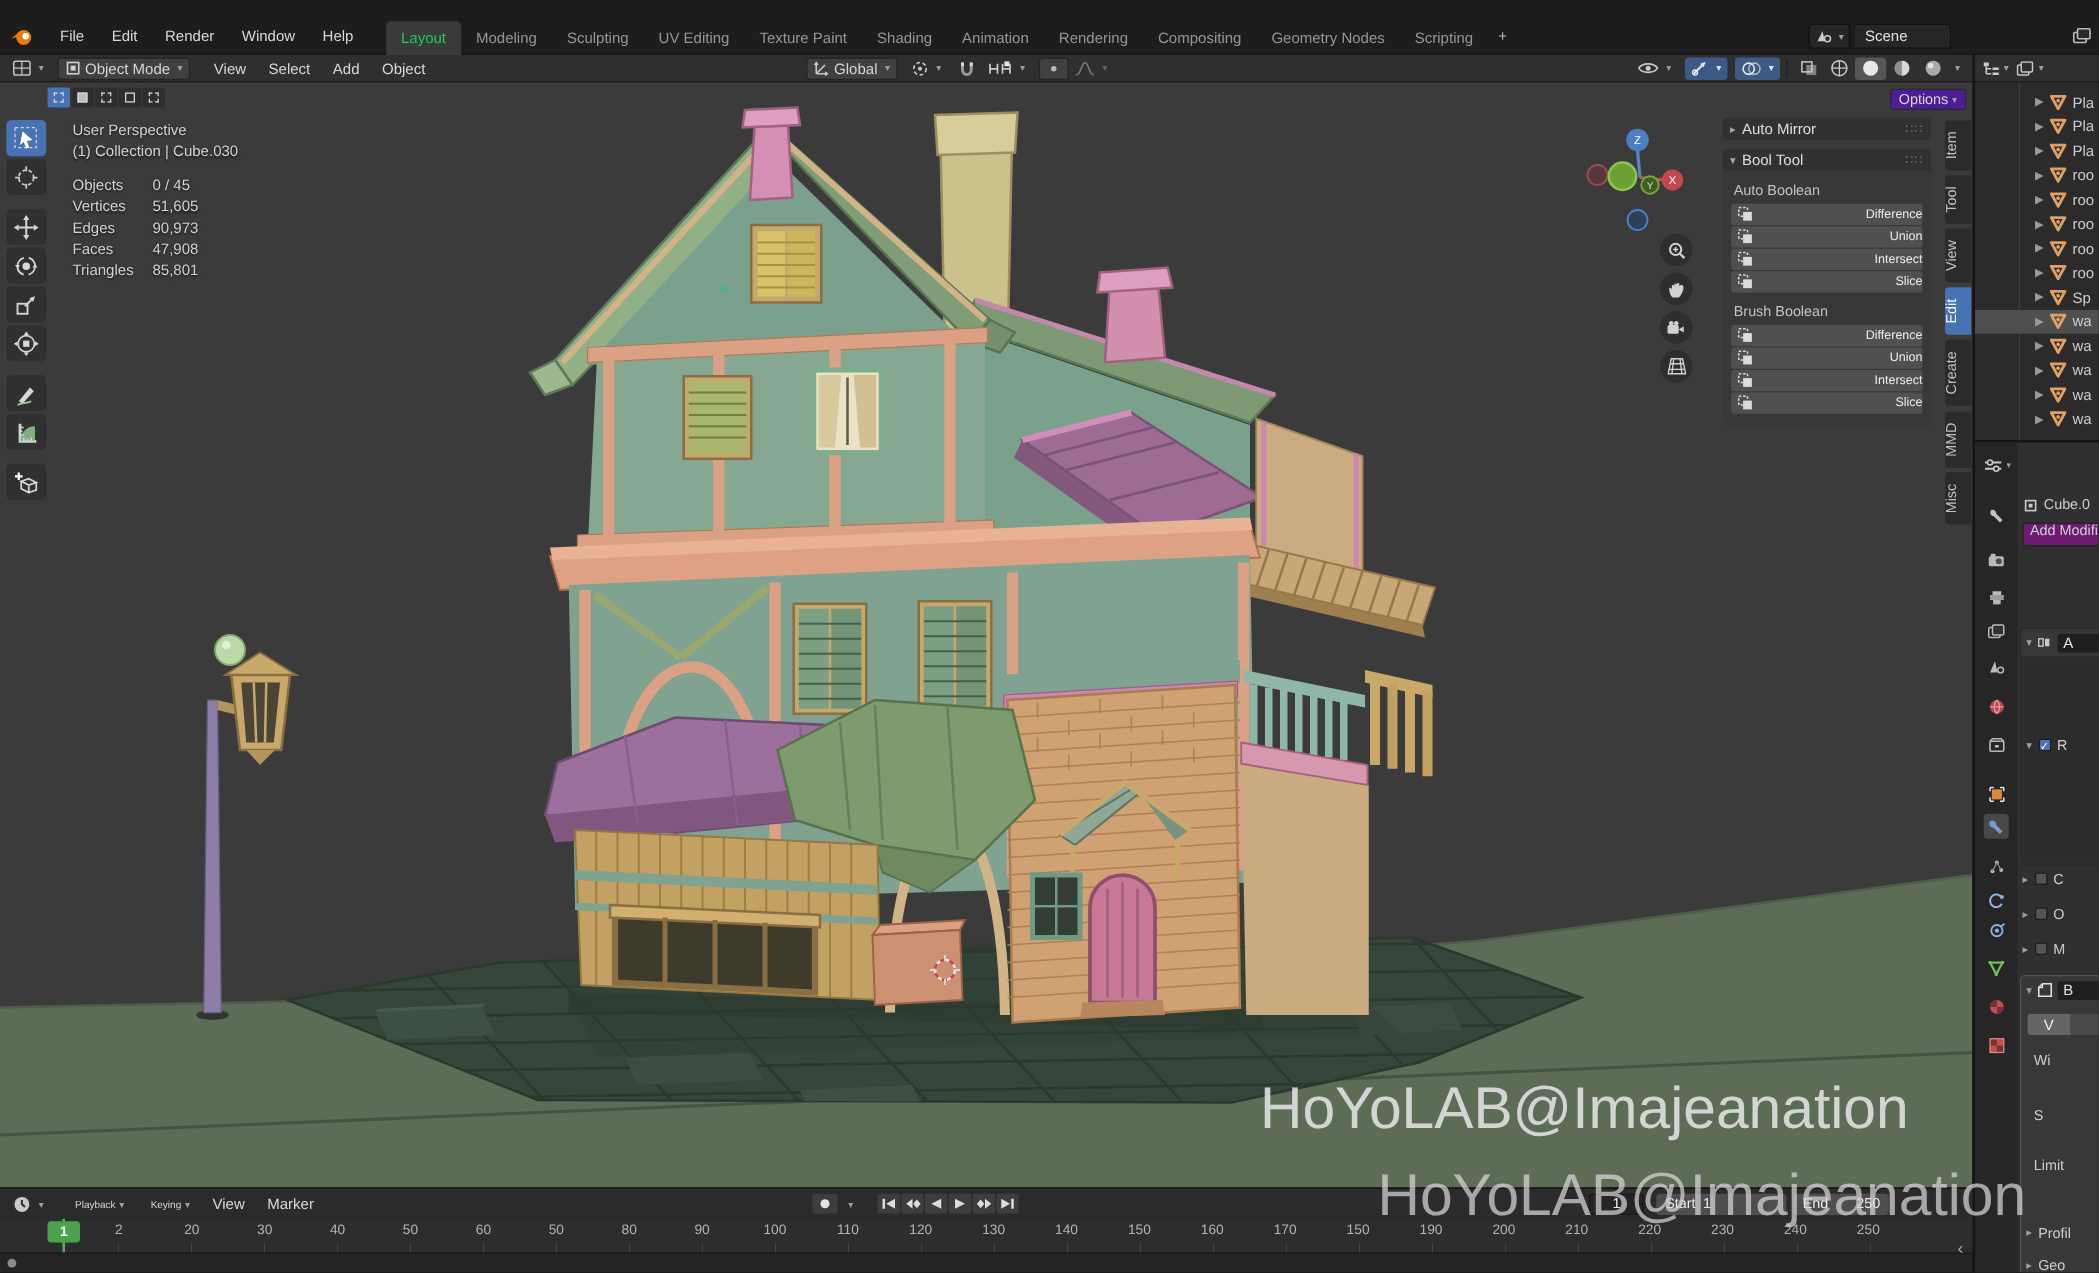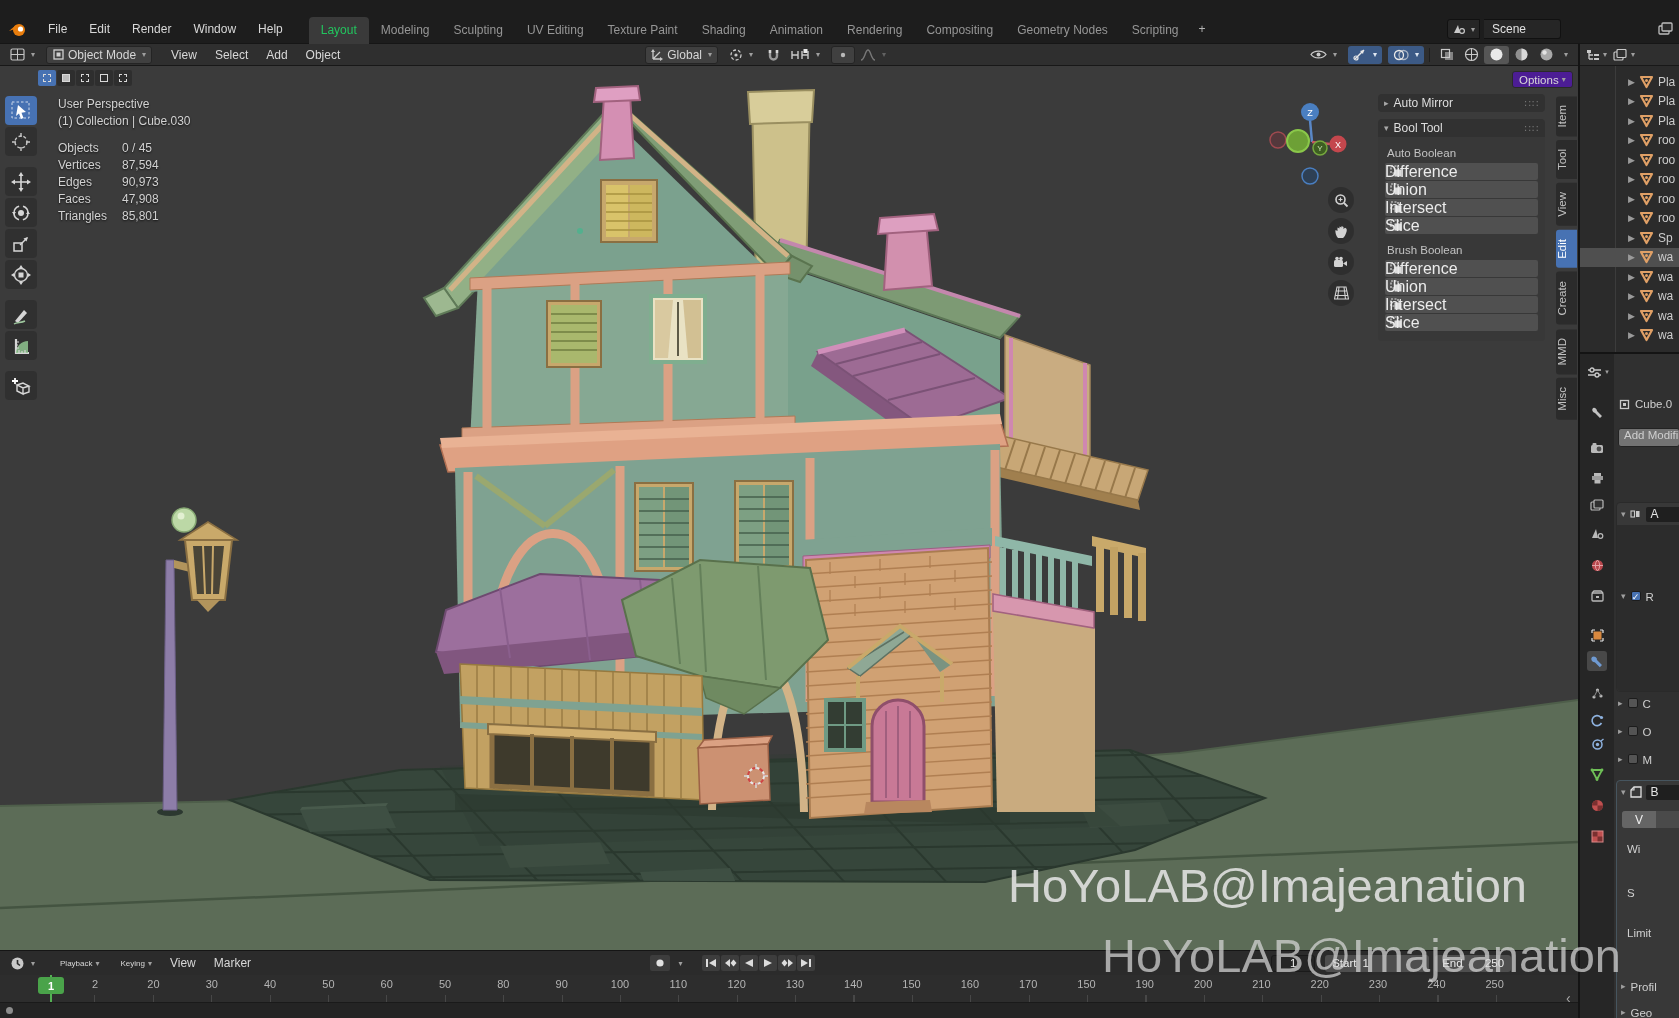--- a/index.html
+++ b/index.html
@@ -55,21 +55,21 @@
 .navbtn{width:26px;height:26px;border-radius:50%;background:#2a2a2ab8;display:flex;align-items:center;justify-content:center}
 .options{left:1512px;top:5px;height:17px;background:#4c1d95;border:1px solid #2a2a2a;border-radius:3px;display:flex;align-items:center;padding:0 6px;font-size:11.5px;color:#d9d9d9}
 
 
 .npanel{left:1378px;top:28px;width:167px}
 .nhead{height:18px;background:#303030e8;border-radius:4px;display:flex;align-items:center;gap:5px;padding:0 6px;margin-bottom:7px;color:#dedede}
 .grip{margin-left:auto;color:#787878;font-size:10px;letter-spacing:1px}
 .nbody{background:#383838f0;border-radius:0 0 4px 4px;padding:7px 7px 9px;margin-top:-7px}
 .nsect{color:#c3c3c3;font-size:11.5px;margin:3px 0 4px 2px}
 .boolbtn{height:17px;background:#505050;border-radius:2px;margin-bottom:1px;display:flex;align-items:center;padding:0 5px;position:relative}
-.boolbtn .lbl{position:absolute;left:0;right:0;text-align:left;font-size:16px;color:#ececec}
+.boolbtn .lbl{position:absolute;left:0;right:0;text-align:right;font-size:10px;color:#ececec}
 .stabs{left:1556px;top:30px;width:22px;display:flex;flex-direction:column;gap:4px}
 .stab{writing-mode:vertical-rl;transform:rotate(180deg);background:#2b2b2b;color:#c2c2c2;border-radius:0 3px 3px 0;
  padding:9px 0;width:21px;text-align:center;font-size:11.5px}
 .stab.active{background:#4772b3;color:#fff}
 
 
 .wm{position:absolute;font-size:47px;color:rgba(228,228,228,.88);letter-spacing:0;white-space:nowrap;z-index:40;pointer-events:none}
 .wm2{color:rgba(215,215,215,.72)}
 
 
@@ -498,21 +498,21 @@
       <div>(1) Collection | Cube.030</div>
       <div style="height:10px"></div>
       <div>
 
       <div class="statrow">
             <span class="sl">Objects</span>
             <span>0 / 45</span>
           </div>
           <div class="statrow">
             <span class="sl">Vertices</span>
-            <span>87,594</span>
+            <span>51,605</span>
           </div>
           <div class="statrow">
             <span class="sl">Edges</span>
             <span>90,973</span>
           </div>
           <div class="statrow">
             <span class="sl">Faces</span>
             <span>47,908</span>
           </div>
           <div class="statrow">
@@ -989,21 +989,21 @@
           </svg>
         </span>
 
       <div class="prow" style="top:44px">
         <svg width="13" height="13" viewBox="0 0 13 13">
             <rect x="2.5" y="2.5" width="8" height="8" fill="none" stroke="#c9c9c9" stroke-width="1.3"></rect>
             <rect x="5" y="5" width="3" height="3" fill="#c9c9c9"></rect>
           </svg>
         <span>Cube.0</span>
       </div>
-      <div class="prow" style="top:74px;width:62px;height:19px;background:#737373;border:1px solid #232323;border-radius:3px;padding:0 5px;overflow:hidden">
+      <div class="prow" style="top:64px;width:62px;height:19px;background:#701a75;border:1px solid #232323;border-radius:3px;padding:0 5px;overflow:hidden">
         <span>Add Modifi</span>
       </div>
 
       <div class="panelA">
         <div class="phead">
           <span class="arr" style="color:#9f9f9f;font-size:9px">▾</span>
           <svg width="12" height="12" viewBox="0 0 12 12">
               <rect x="1" y="3" width="3.5" height="6" fill="none" stroke="#c9c9c9" stroke-width="1.1"></rect>
               <rect x="6" y="3" width="3.5" height="6" fill="#c9c9c9"></rect>
             </svg>

